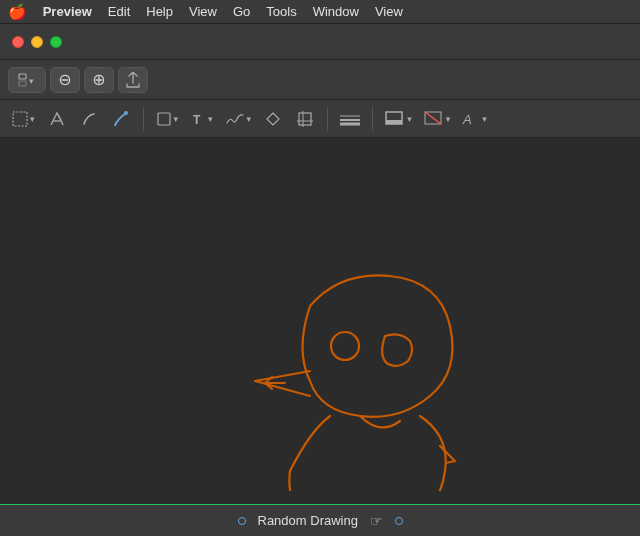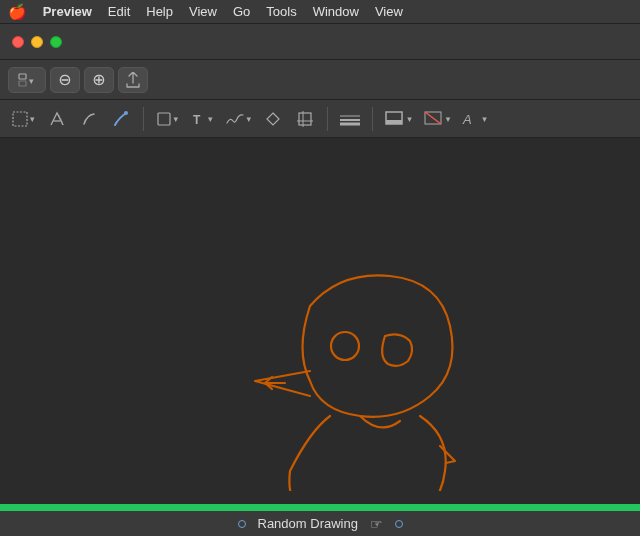--- a/index.html
+++ b/index.html
@@ -141,21 +141,21 @@
     .canvas-wrapper {
       position: relative;
       width: 640px;
       height: 340px;
     }
 
     
     .bottom-bar {
       background: #3a3a3a;
       height: 32px;
-      border-top: 7px solid #22c55e;
+      border-top: 1px solid #22c55e;
       display: flex;
       align-items: center;
       justify-content: center;
       gap: 12px;
     }
     .bottom-dot {
       width: 8px;
       height: 8px;
       border-radius: 50%;
       border: 1.5px solid #6b9fd4;

